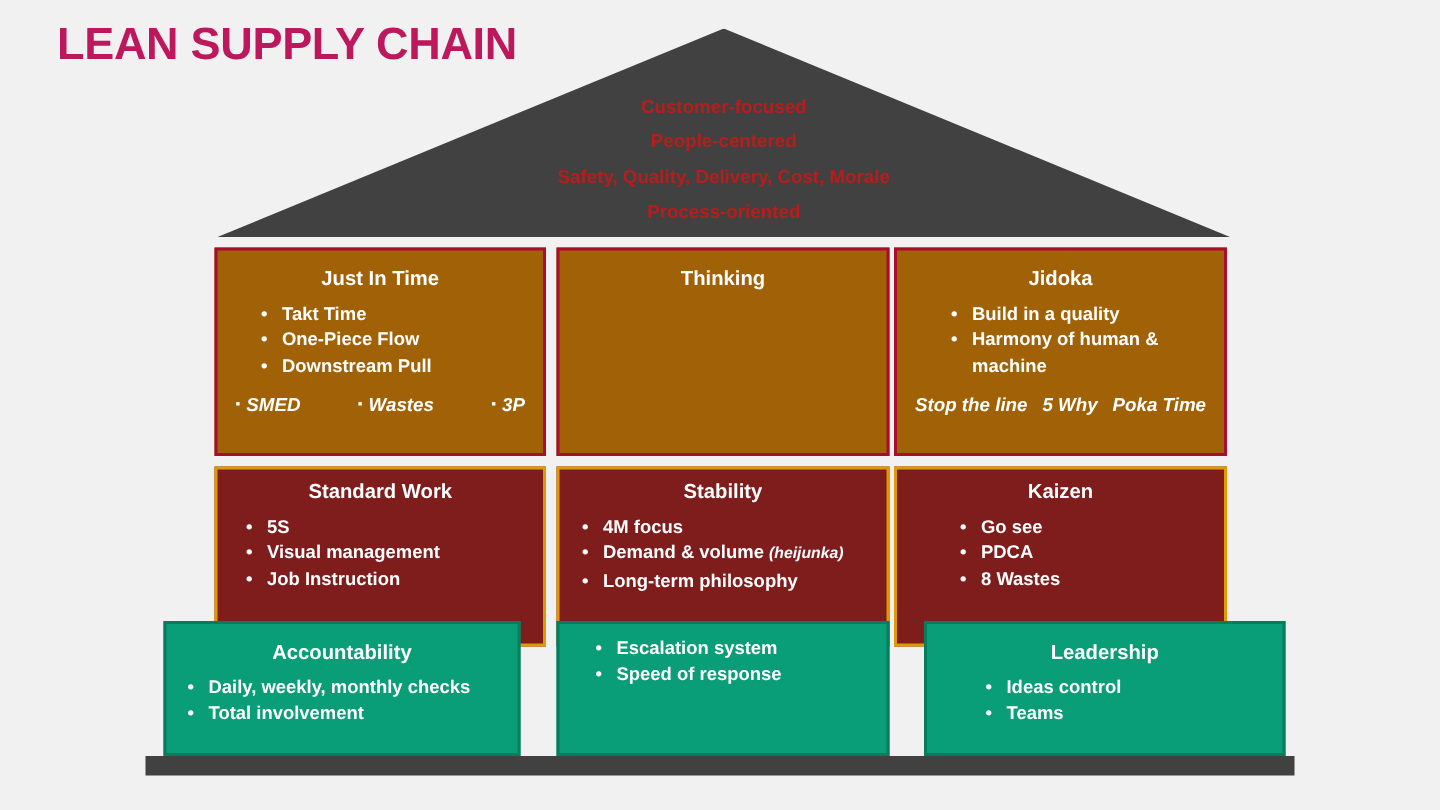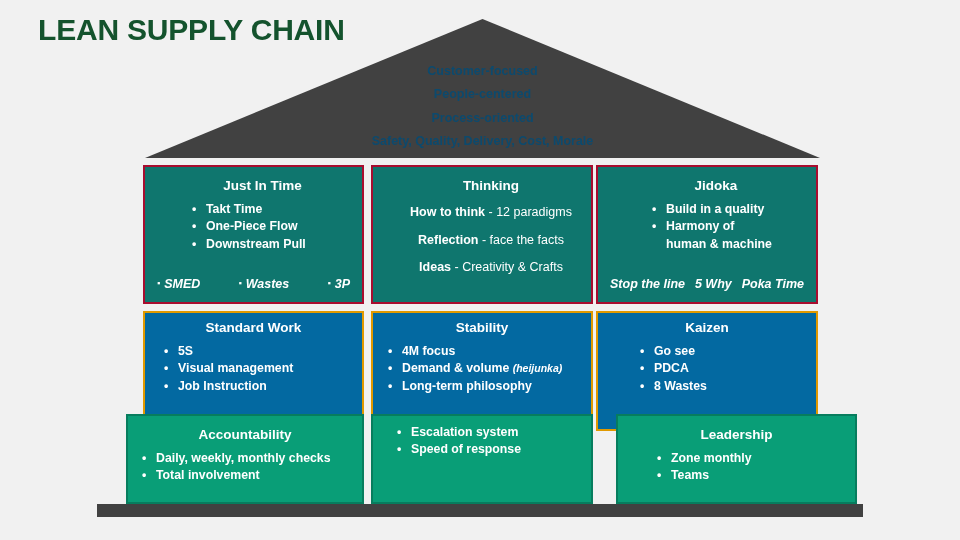--- a/index.html
+++ b/index.html
@@ -2,101 +2,96 @@
 <html><head>
 <meta charset="utf-8">
 <style>
   html,body{margin:0;padding:0;background:#ddd;}
   .slide{
     position:relative;width:960px;height:540px;background:#F1F1F1;
     font-family:"Liberation Sans",sans-serif;overflow:hidden;
   }
   .slide-title{
     position:absolute;left:38px;top:13px;font-size:30px;font-weight:bold;
-    color:#14532d;letter-spacing:-0.2px;white-space:nowrap;
+    color:#be185d;letter-spacing:-0.2px;white-space:nowrap;
   }
   .roof{
     position:absolute;left:145px;top:19px;width:675px;height:139px;
     background:#414141;
     clip-path:polygon(50% 0,100% 100%,0 100%);
   }
   .roof-text{
     position:absolute;left:145px;top:60px;width:675px;text-align:center;
-    color:#0c4a6e;font-size:12.5px;font-weight:600;line-height:23.4px;
+    color:#b91c1c;font-size:12.5px;font-weight:600;line-height:23.4px;
   }
   .box{position:absolute;box-sizing:border-box;color:#FFFFFF;}
-  .row-red{top:165px;height:139px;background:#0f766e;border:2px solid #A80D2F;padding-left:18px;}
-  .row-orange{top:311px;height:120px;background:#0369a1;border:2px solid #E09900;}
+  .row-red{top:165px;height:139px;background:#a16207;border:2px solid #A80D2F;}
+  .row-orange{top:311px;height:120px;background:#7f1d1d;border:2px solid #E09900;}
   .row-green{top:414px;height:90px;background:#099E77;border:2px solid #077D5E;}
   .col1{left:143px;width:221px;}
   .col2{left:371px;width:222px;}
   .col3{left:596px;width:222px;}
-  .g-col1{left:126px;width:238px;}
+  .g-col1{left:109px;width:238px;}
   .g-col2{left:371px;width:222px;}
   .g-col3{left:616px;width:241px;}
   .box-title{text-align:center;font-weight:bold;font-size:13.5px;padding-top:11px;}
   .row-orange .box-title{padding-top:7px;}
   .bullets{list-style:none;margin:8px 0 0 0;padding:0;font-size:12.3px;font-weight:600;line-height:17.3px;}
   .bullet{position:relative;padding-left:14px;}
   .dot{position:absolute;left:0;top:0;}
   .box-jit .bullets{padding-left:29px;}
   .box-jidoka .bullets{padding-left:36px;padding-right:38px;}
   .box-standard .bullets{padding-left:19px;}
   .box-stability .bullets{padding-left:15px;}
   .box-kaizen .bullets{padding-left:42px;}
   .box-account .bullets{padding-left:14px;}
   .box-urgency .bullets{padding-left:24px;}
   .box-leader .bullets{padding-left:39px;}
   .footer{
-    position:absolute;bottom:11px;left:12px;right:12px;display:flex;
+    position:absolute;bottom:25px;left:12px;right:12px;display:flex;
     justify-content:space-between;font-style:italic;font-weight:bold;font-size:12.5px;
   }
   .sq-icon{font-style:normal;font-size:9px;margin-right:4px;vertical-align:2px;}
   .t-lines{margin-top:11px;text-align:center;font-size:12.5px;}
   .t-line{margin-bottom:10.5px;line-height:17px;}
   .t-line .lead{font-weight:bold;}
   .note{font-style:italic;font-size:10.5px;}
   .base-bar{position:absolute;left:97px;top:504px;width:766px;height:13px;background:#414141;}
 </style>
 </head>
 <body>
 
 <div class="slide">
 
   <div class="slide-title">LEAN SUPPLY CHAIN</div>
 
   <div class="roof"></div>
   <div class="roof-text">
     <div>Customer-focused</div>
     <div>People-centered</div>
+    <div>Safety, Quality, Delivery, Cost, Morale</div>
     <div>Process-oriented</div>
-    <div>Safety, Quality, Delivery, Cost, Morale</div>
   </div>
 
   <div class="box row-red col1 box-jit">
     <div class="box-title">Just In Time</div>
     <ul class="bullets">
       <li class="bullet"><span class="dot">•</span><span>Takt Time</span></li>
       <li class="bullet"><span class="dot">•</span><span>One-Piece Flow</span></li>
       <li class="bullet"><span class="dot">•</span><span>Downstream Pull</span></li>
     </ul>
     <div class="footer">
       <span><span class="sq-icon">▪</span><span>SMED</span></span>
       <span><span class="sq-icon">▪</span><span>Wastes</span></span>
       <span><span class="sq-icon">▪</span><span>3P</span></span>
     </div>
   </div>
 
   <div class="box row-red col2 box-thinking">
     <div class="box-title">Thinking</div>
-    <div class="t-lines">
-      <div class="t-line"><span class="lead">How to think</span><span> - 12 paradigms</span></div>
-      <div class="t-line"><span class="lead">Reflection</span><span> - face the facts</span></div>
-      <div class="t-line"><span class="lead">Ideas</span><span> - Creativity &amp; Crafts</span></div>
-    </div>
   </div>
 
   <div class="box row-red col3 box-jidoka">
     <div class="box-title">Jidoka</div>
     <ul class="bullets">
       <li class="bullet"><span class="dot">•</span><span>Build in a quality</span></li>
       <li class="bullet"><span class="dot">•</span><span>Harmony of human &amp; machine</span></li>
     </ul>
     <div class="footer">
       <span>Stop the line</span>
@@ -143,20 +138,20 @@
   <div class="box row-green g-col2 box-urgency">
     <ul class="bullets">
       <li class="bullet"><span class="dot">•</span><span>Escalation system</span></li>
       <li class="bullet"><span class="dot">•</span><span>Speed of response</span></li>
     </ul>
   </div>
 
   <div class="box row-green g-col3 box-leader">
     <div class="box-title">Leadership</div>
     <ul class="bullets">
-      <li class="bullet"><span class="dot">•</span><span>Zone monthly</span></li>
+      <li class="bullet"><span class="dot">•</span><span>Ideas control</span></li>
       <li class="bullet"><span class="dot">•</span><span>Teams</span></li>
     </ul>
   </div>
 
   <div class="base-bar"></div>
 
 </div>
 
 </body></html>

